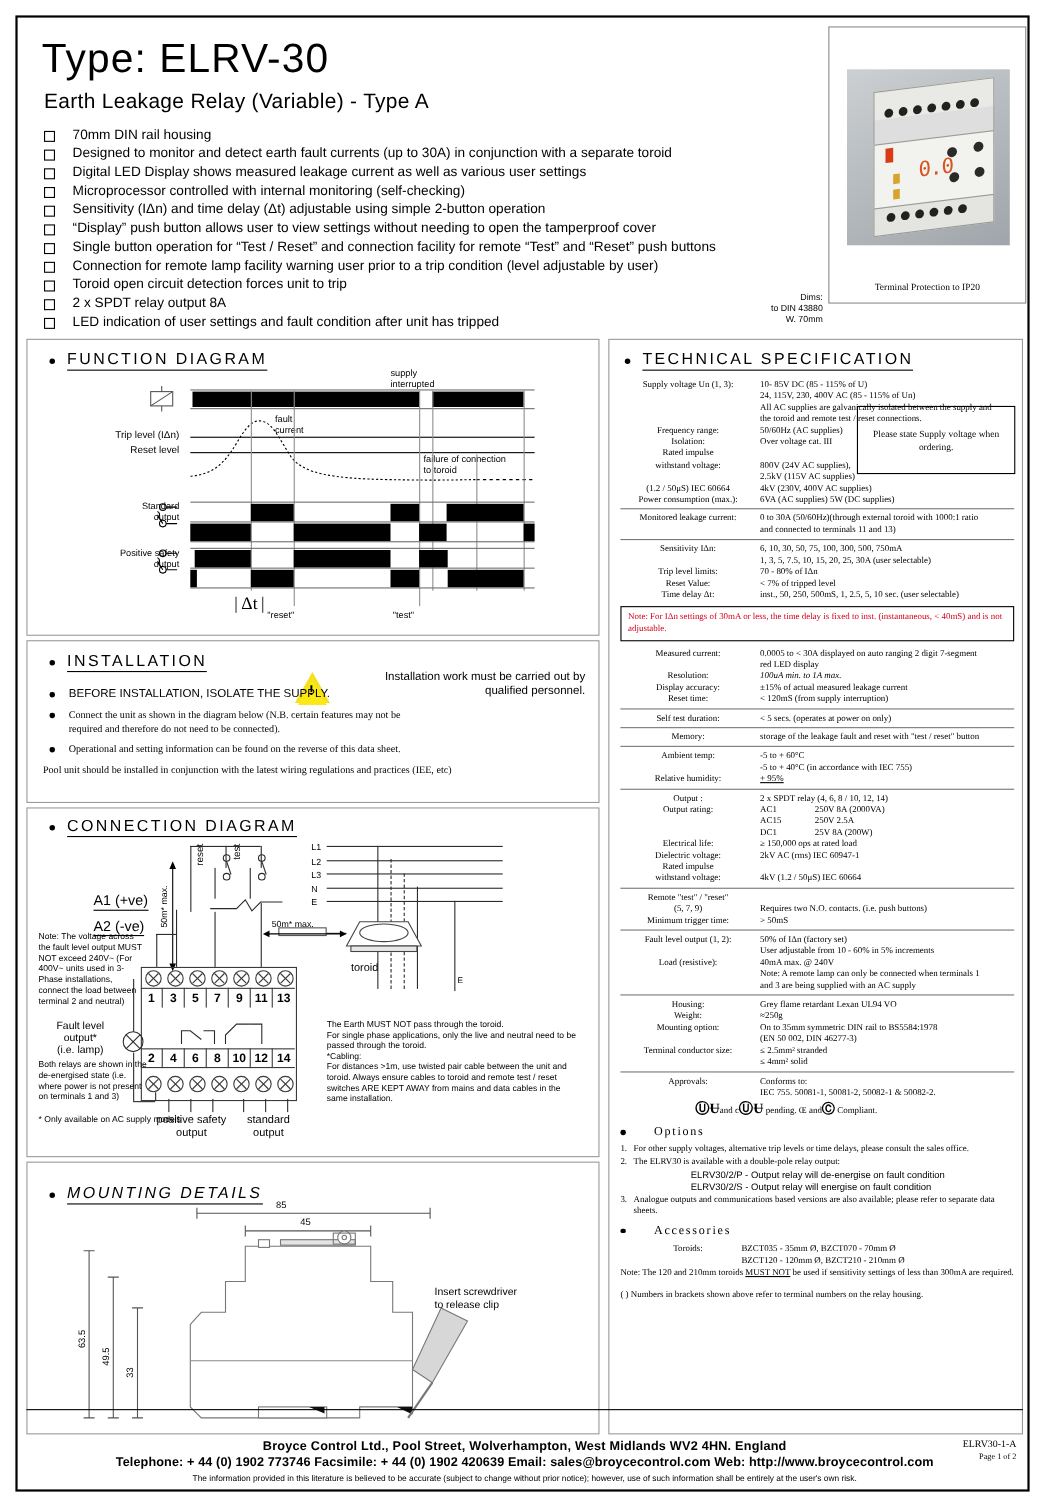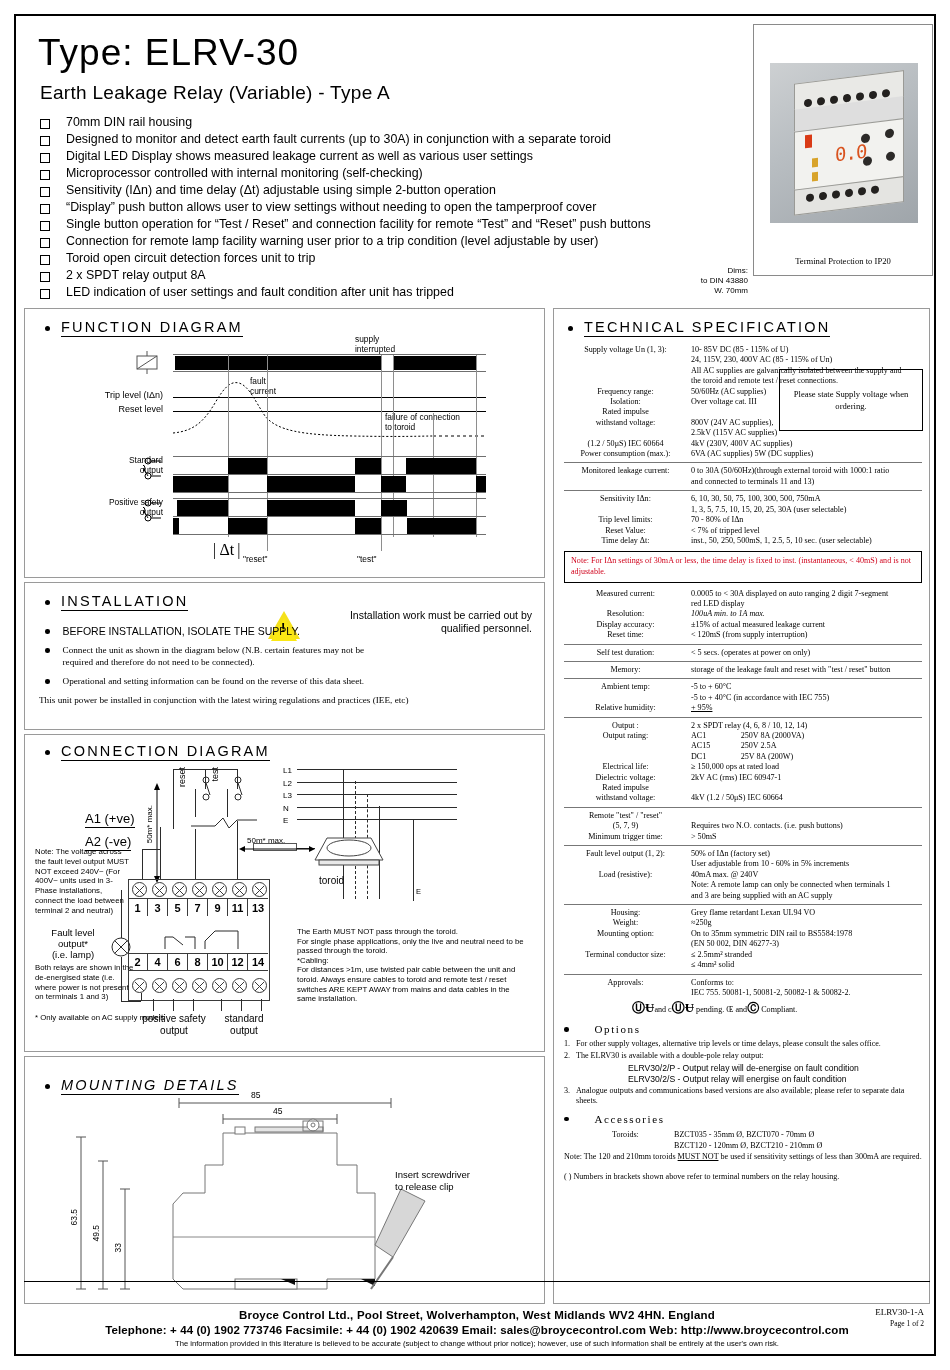--- a/index.html
+++ b/index.html
@@ -297,21 +297,21 @@
         </div>
         <div class="ins-b">
           <div class="ins-d"></div>
           <div class="serif" style="font-size: 9.2px; line-height: 12px; width: 340px;">Connect the unit as shown in the diagram below (N.B. certain features may not be required and therefore do not need to be connected).</div>
         </div>
         <div class="ins-b">
           <div class="ins-d"></div>
           <div class="serif" style="font-size: 9.2px; line-height: 12px; width: 340px;">Operational and setting information can be found on the reverse of this data sheet.</div>
         </div>
       </div>
-    <div class="serif" style="position:absolute;left:14px;top:112px;width:490px;font-size:9.2px;">This unit power be installed in conjunction with the latest wiring regulations and practices (IEE, etc)</div>
+    <div class="serif" style="position:absolute;left:14px;top:112px;width:490px;font-size:9.2px;">Pool unit should be installed in conjunction with the latest wiring regulations and practices (IEE, etc)</div>
   </div>
 
   <div class="box conbox">
     <div class="sechead" style="position:absolute;left:20px;top:8px;">
       <span class="dot"></span>
       <span class="lbl">CONNECTION DIAGRAM</span>
     </div>
 
     <div style="position:absolute;left:258px;top:30px;font-size:8px;line-height:12.5px;">
       <div>L1</div>

